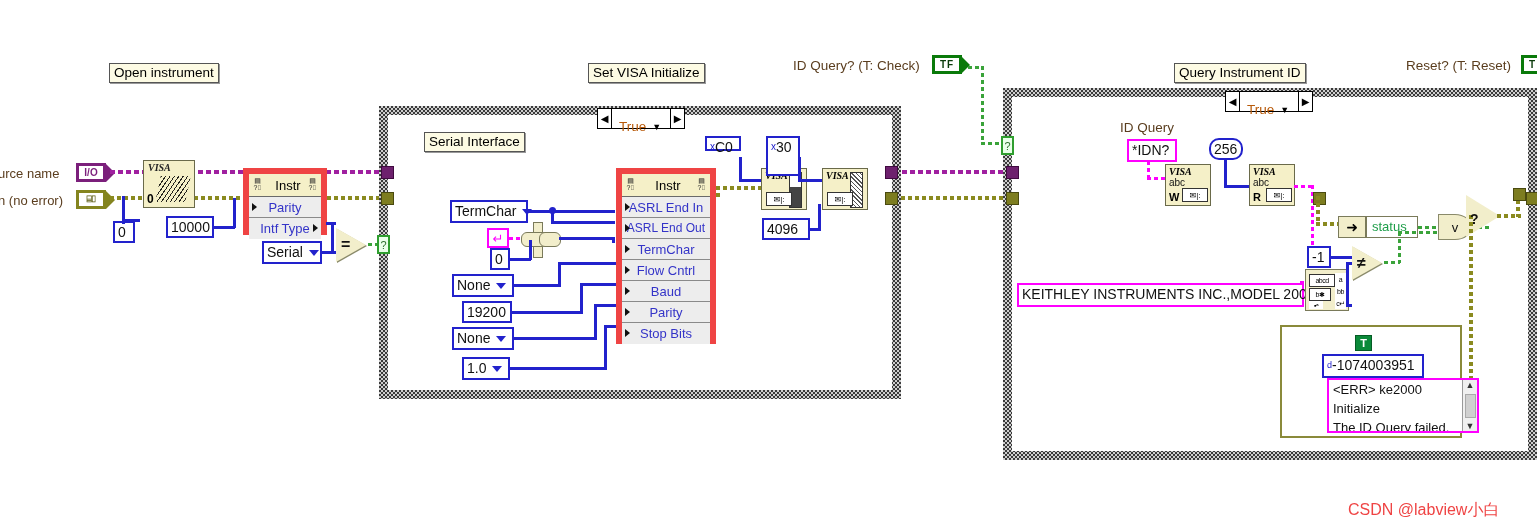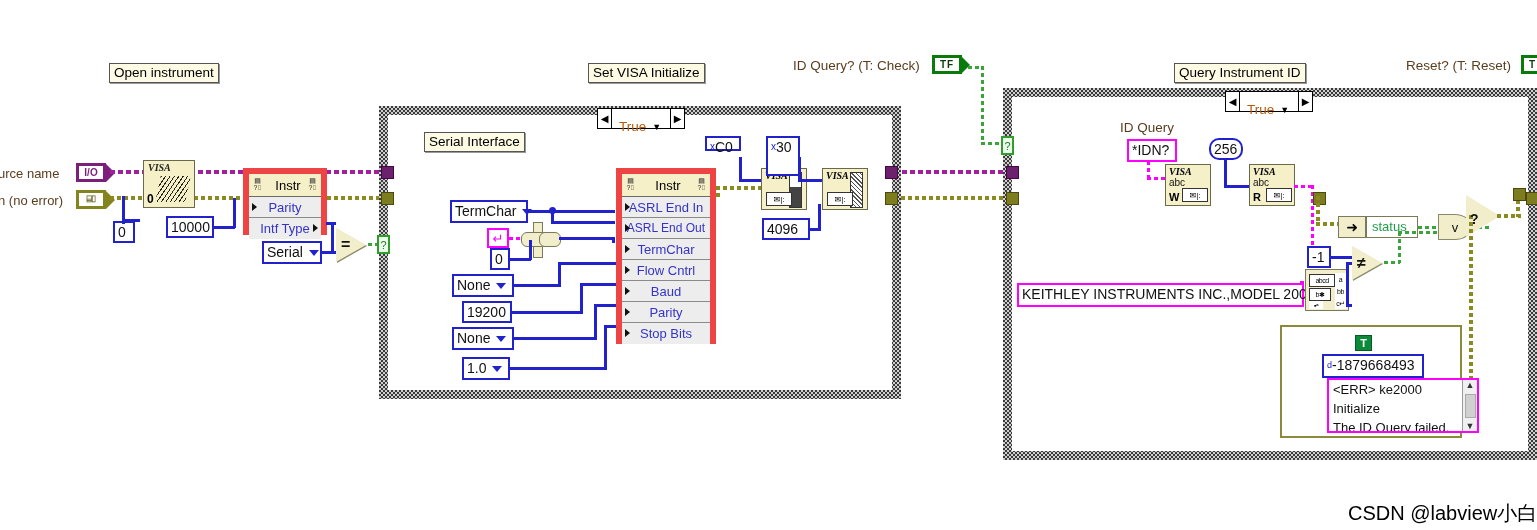--- a/index.html
+++ b/index.html
@@ -449,22 +449,22 @@
   .err-src .sb{
     position:absolute;right:0;top:0;bottom:0;width:14px;
     background:#f0f0f0;border-left:1px solid #999;
     display:flex;flex-direction:column;justify-content:space-between;align-items:center;
     font-size:9px;color:#333;
   }
   .err-src .sb .thumb{width:9px;height:22px;background:#d0d0d0;border:1px solid #aaa;}
 
   .watermark{
     position:absolute;
-    color:#000000;
-    font-size:20px;
+    color:#ef4444;
+    font-size:16px;
     white-space:nowrap;
   }
 </style>
 </head>
 <body>
 
 <div id="canvas">
 
   <div class="free-label abs" style="left:109px;top:63px;">Open instrument</div>
 
@@ -777,21 +777,21 @@
   <div class="wire dotted-h abs" style="left:1497px;top:214px;width:24px;"></div>
   <div class="wire dotted-v abs" style="left:1516px;top:193px;height:24px;"></div>
   <div class="junction abs" style="left:1513px;top:188px;"></div>
 
   <div class="wire dotted-v abs" style="left:1469px;top:215px;height:180px;"></div>
   <div class="wire dotted-h abs" style="left:1463px;top:391px;width:10px;"></div>
 
   <div class="err-box abs" style="left:1280px;top:325px;width:182px;height:113px;">
     <div class="err-bool abs" style="left:73px;top:8px;">T</div>
     <div class="err-code abs" style="left:40px;top:27px;width:102px;height:24px;">
-      <span class="d">d</span><span>-1879668493</span>
+      <span class="d">d</span><span>-1074003951</span>
     </div>
     <div class="err-src abs" style="left:6px;top:51px;width:152px;height:55px;margin-left:39px;">
       <div class="txt">&lt;ERR&gt; ke2000</div>
       <div class="txt">Initialize</div>
       <div class="txt">The ID Query failed.</div>
       <div class="sb">
         <span>▲</span>
         <span class="thumb"></span>
         <span>▼</span>
       </div>

